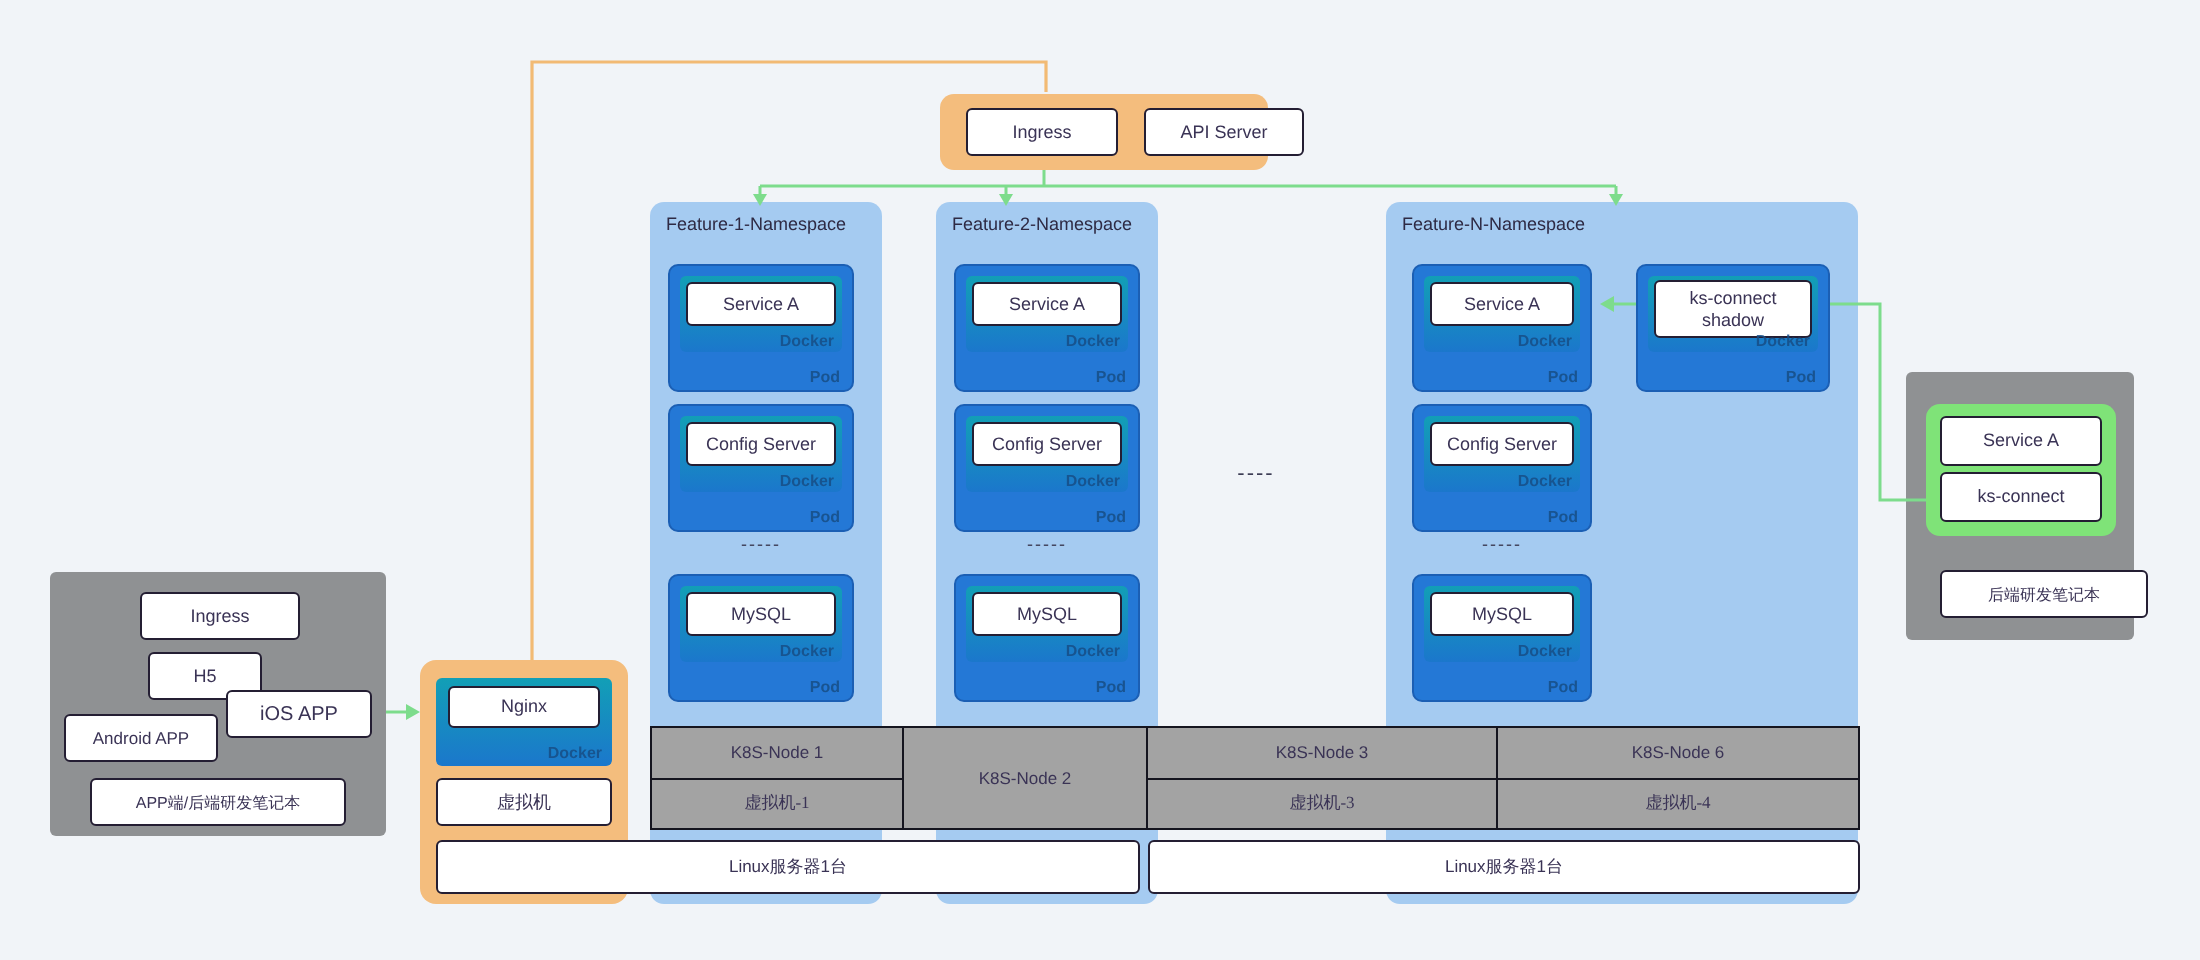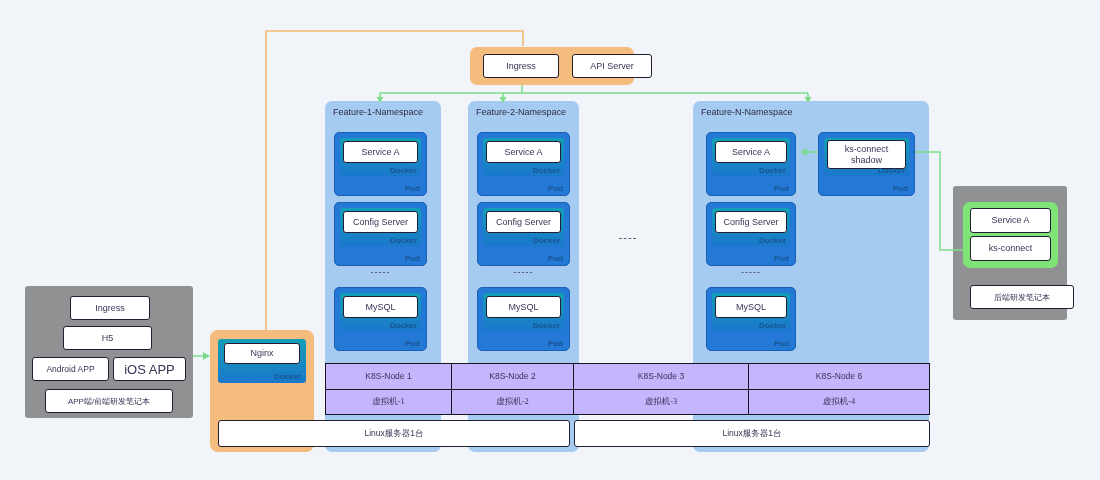--- a/index.html
+++ b/index.html
@@ -16,21 +16,21 @@
   .pod{background:#2478d6;border:1px solid #1b5fb4;border-radius:5px;}
   .docker-area{background:linear-gradient(#129fb6,#1b77cc);border-radius:3px;}
   .pod .docker-area{position:absolute;left:5px;right:5px;top:5px;height:38px;}
   .svc{position:absolute;left:3px;right:3px;top:3px;height:20px;}
   .svc2{position:absolute;left:3px;right:3px;top:2px;height:27px;}
   .tag{position:absolute;font-size:8px;color:#174e86;font-weight:bold;opacity:.85;text-align:right;}
   .docker-tag{right:4px;bottom:1px;}
   .pod-tag{right:6px;bottom:2px;}
   .dots{font-size:9px;letter-spacing:1px;color:#3d3d55;text-align:center;}
   .green-box{background:#7fe378;border-radius:7px;}
-  .ntable{display:flex;background:#c4b5fd;border:1.5px solid #15151f;}
+  .ntable{display:flex;background:#a3a3a3;border:1.5px solid #15151f;}
   .ncol{display:flex;flex-direction:column;box-sizing:border-box;}
   .ncol + .ncol{border-left:1.4px solid #15151f;}
   .nrow{flex:1;display:flex;align-items:center;justify-content:center;font-size:8.5px;}
   .nrow.vm{border-top:1.4px solid #15151f;font-family:Liberation Serif, serif;}
   svg{position:absolute;left:0;top:0;pointer-events:none;z-index:10;}
 </style>
 </head>
 <body>
 
 <div id="canvas">
@@ -125,50 +125,50 @@
   <div class="orange abs" style="left:470px;top:47px;width:164px;height:38px;border-radius:7px">
     <div class="wbox abs" style="left:13px;top:7px;width:76px;height:24px">Ingress</div>
     <div class="wbox abs" style="left:102px;top:7px;width:80px;height:24px">API Server</div>
   </div>
 
   <div class="orange abs" style="left:210px;top:330px;width:104px;height:122px">
     <div class="docker-area abs" style="left:8px;top:9px;width:88px;height:44px">
       <div class="wbox abs" style="left:6px;top:4px;width:76px;height:21px">Nginx</div>
       <div class="tag" style="right:5px;bottom:2px">Docker</div>
     </div>
+    <div class="wbox abs" style="left:8px;top:59px;width:88px;height:24px">虚拟机</div>
   </div>
 
   <div class="ntable abs" style="left:325px;top:363px;width:605px;height:52px">
     <div class="ncol" style="width:125px">
       <div class="nrow">K8S-Node 1</div>
       <div class="nrow vm">虚拟机-1</div>
     </div>
     <div class="ncol" style="width:122px">
       <div class="nrow">K8S-Node 2</div>
-      <div class="nrow vm">虚拟机-2</div>
     </div>
     <div class="ncol" style="width:175px">
       <div class="nrow">K8S-Node 3</div>
       <div class="nrow vm">虚拟机-3</div>
     </div>
     <div class="ncol" style="flex:1">
       <div class="nrow">K8S-Node 6</div>
       <div class="nrow vm">虚拟机-4</div>
     </div>
   </div>
 
   <div class="wbox abs" style="left:218px;top:420px;width:352px;height:27px;font-size:8.5px">Linux服务器1台</div>
   <div class="wbox abs" style="left:574px;top:420px;width:356px;height:27px;font-size:8.5px">Linux服务器1台</div>
 
   <div class="gray abs" style="left:25px;top:286px;width:168px;height:132px">
     <div class="wbox abs" style="left:45px;top:10px;width:80px;height:24px">Ingress</div>
-    <div class="wbox abs" style="left:38px;top:40px;width:89px;height:24px">H5</div>
+    <div class="wbox abs" style="left:49px;top:40px;width:57px;height:24px">H5</div>
     <div class="wbox abs" style="left:7px;top:71px;width:77px;height:24px;font-size:8.5px">Android APP</div>
-    <div class="wbox abs" style="left:88px;top:71px;width:73px;height:24px;font-size:13px">iOS APP</div>
-    <div class="wbox abs" style="left:20px;top:103px;width:128px;height:24px;font-size:8px">APP端/前端研发笔记本</div>
+    <div class="wbox abs" style="left:88px;top:59px;width:73px;height:24px;font-size:10px">iOS APP</div>
+    <div class="wbox abs" style="left:20px;top:103px;width:128px;height:24px;font-size:8px">APP端/后端研发笔记本</div>
   </div>
 
   <div class="gray abs" style="left:953px;top:186px;width:114px;height:134px">
     <div class="green-box abs" style="left:10px;top:16px;width:95px;height:66px">
       <div class="wbox abs" style="left:7px;top:6px;width:81px;height:25px">Service A</div>
       <div class="wbox abs" style="left:7px;top:34px;width:81px;height:25px">ks-connect</div>
     </div>
     <div class="wbox abs" style="left:17px;top:99px;width:104px;height:24px;font-size:8px">后端研发笔记本</div>
   </div>
 

